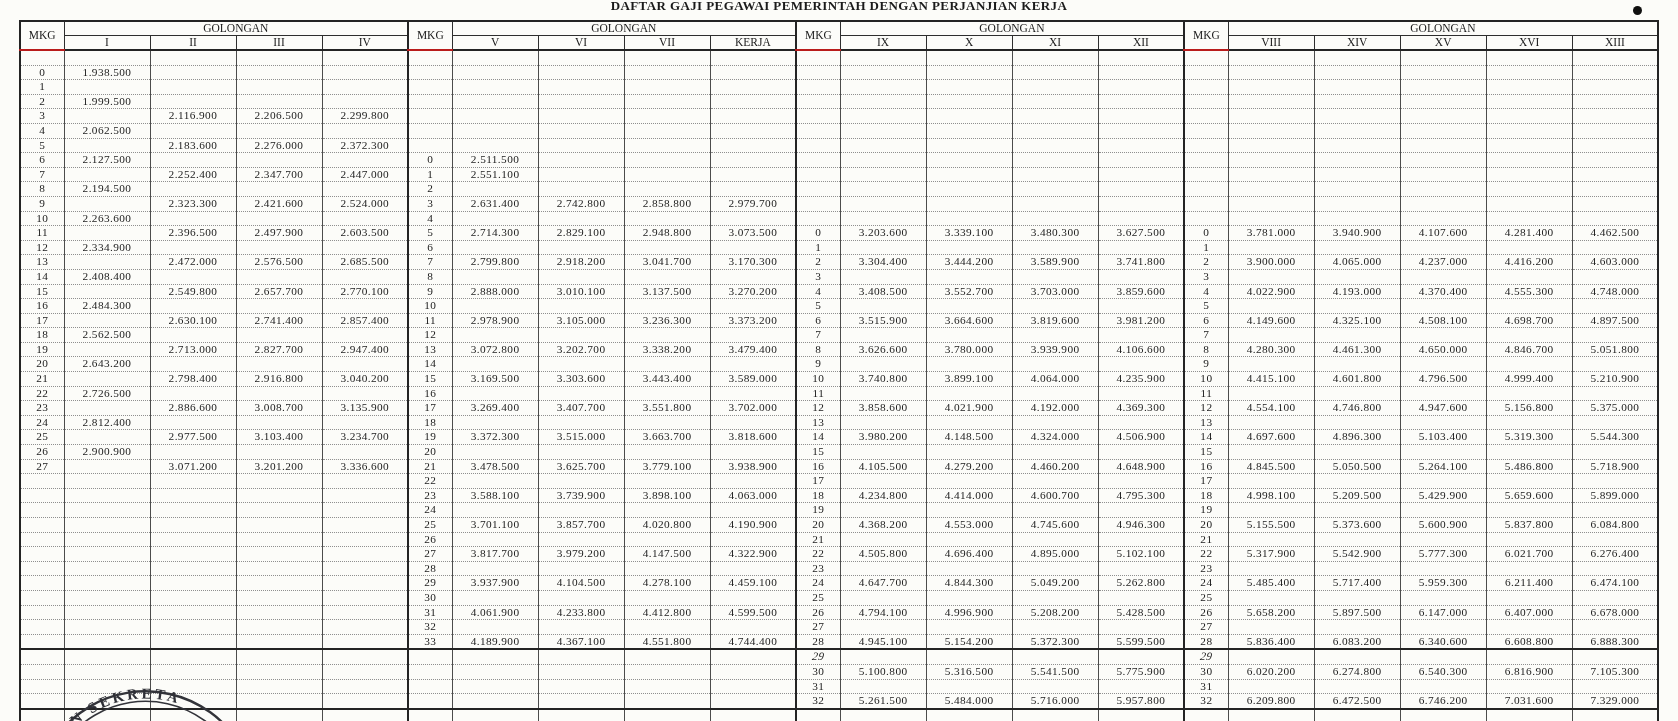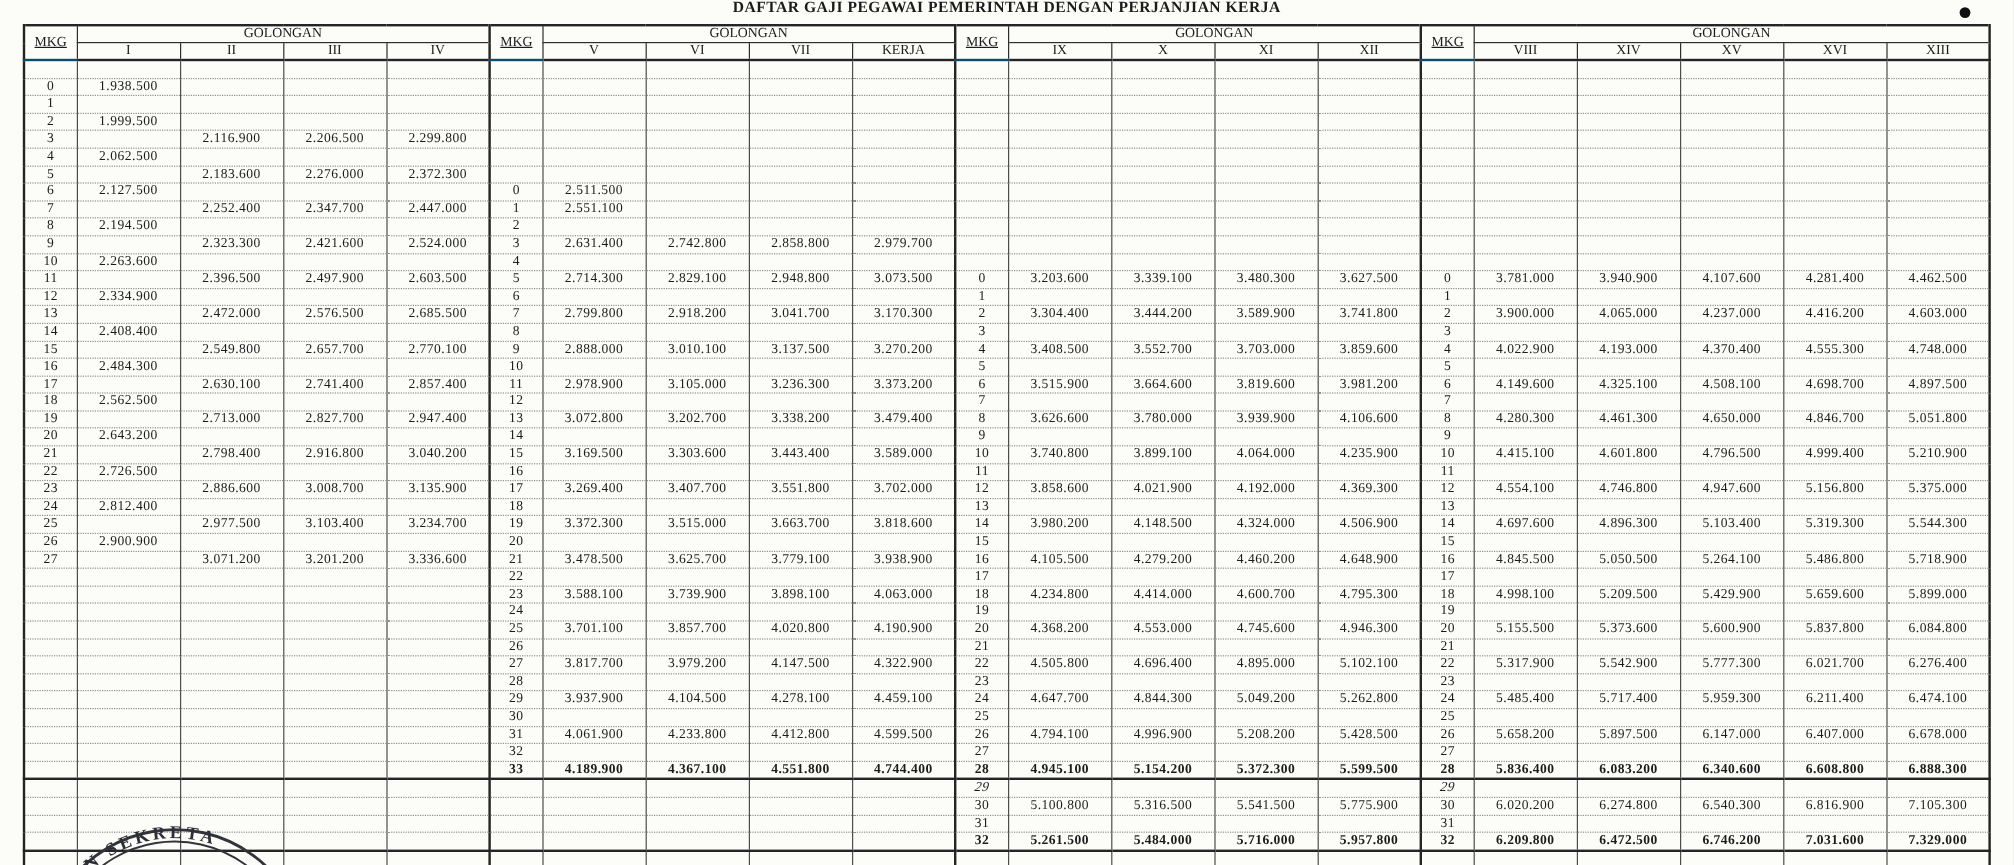--- a/index.html
+++ b/index.html
@@ -16,32 +16,32 @@
   table.salary {
     position:absolute; left:19px; top:20px; width:1638px;
     border-collapse:collapse; table-layout:fixed;
     border:2px solid #242424;
   }
   th {
     font-weight:normal; font-size:11.5px; padding:0; height:13px; line-height:13px;
     border:1px solid #2e2e2e; text-align:center; white-space:nowrap;
   }
   tr.numerals th { border-bottom:2px solid #242424; }
-  th.mkg-h { border-bottom:2px solid #0c4a6e;text-decoration:underline; }
+  th.mkg-h { border-bottom:2px solid #b91c1c; }
   td {
     height:13.6px; line-height:13.6px; padding:0 3px;
     font-size:11.3px; text-align:center; vertical-align:middle; white-space:nowrap;
     letter-spacing:.4px;
     border-left:1px solid #4c4c4c; border-right:1px solid #4c4c4c;
     border-top:1px dotted #8f8f8f; border-bottom:1px dotted #8f8f8f;
     overflow:hidden;
   }
   .group-start { border-left:2px solid #242424 !important; }
   .group-end   { border-right:2px solid #242424 !important; }
-  tr.thick td  { border-bottom:2px solid #242424;font-weight:bold; }
+  tr.thick td  { border-bottom:2px solid #242424; }
   td.skewed { font-style:italic; transform:skewX(-8deg); }
   .ink-dot {
     position:absolute; left:1633px; top:6px; width:9px; height:9px;
     border-radius:50%; background:#101010;
   }
   .stamp {
     position:absolute; left:22px; top:682px; width:230px; height:130px;
     pointer-events:none; z-index:5;
     transform:rotate(-9deg);
   }

